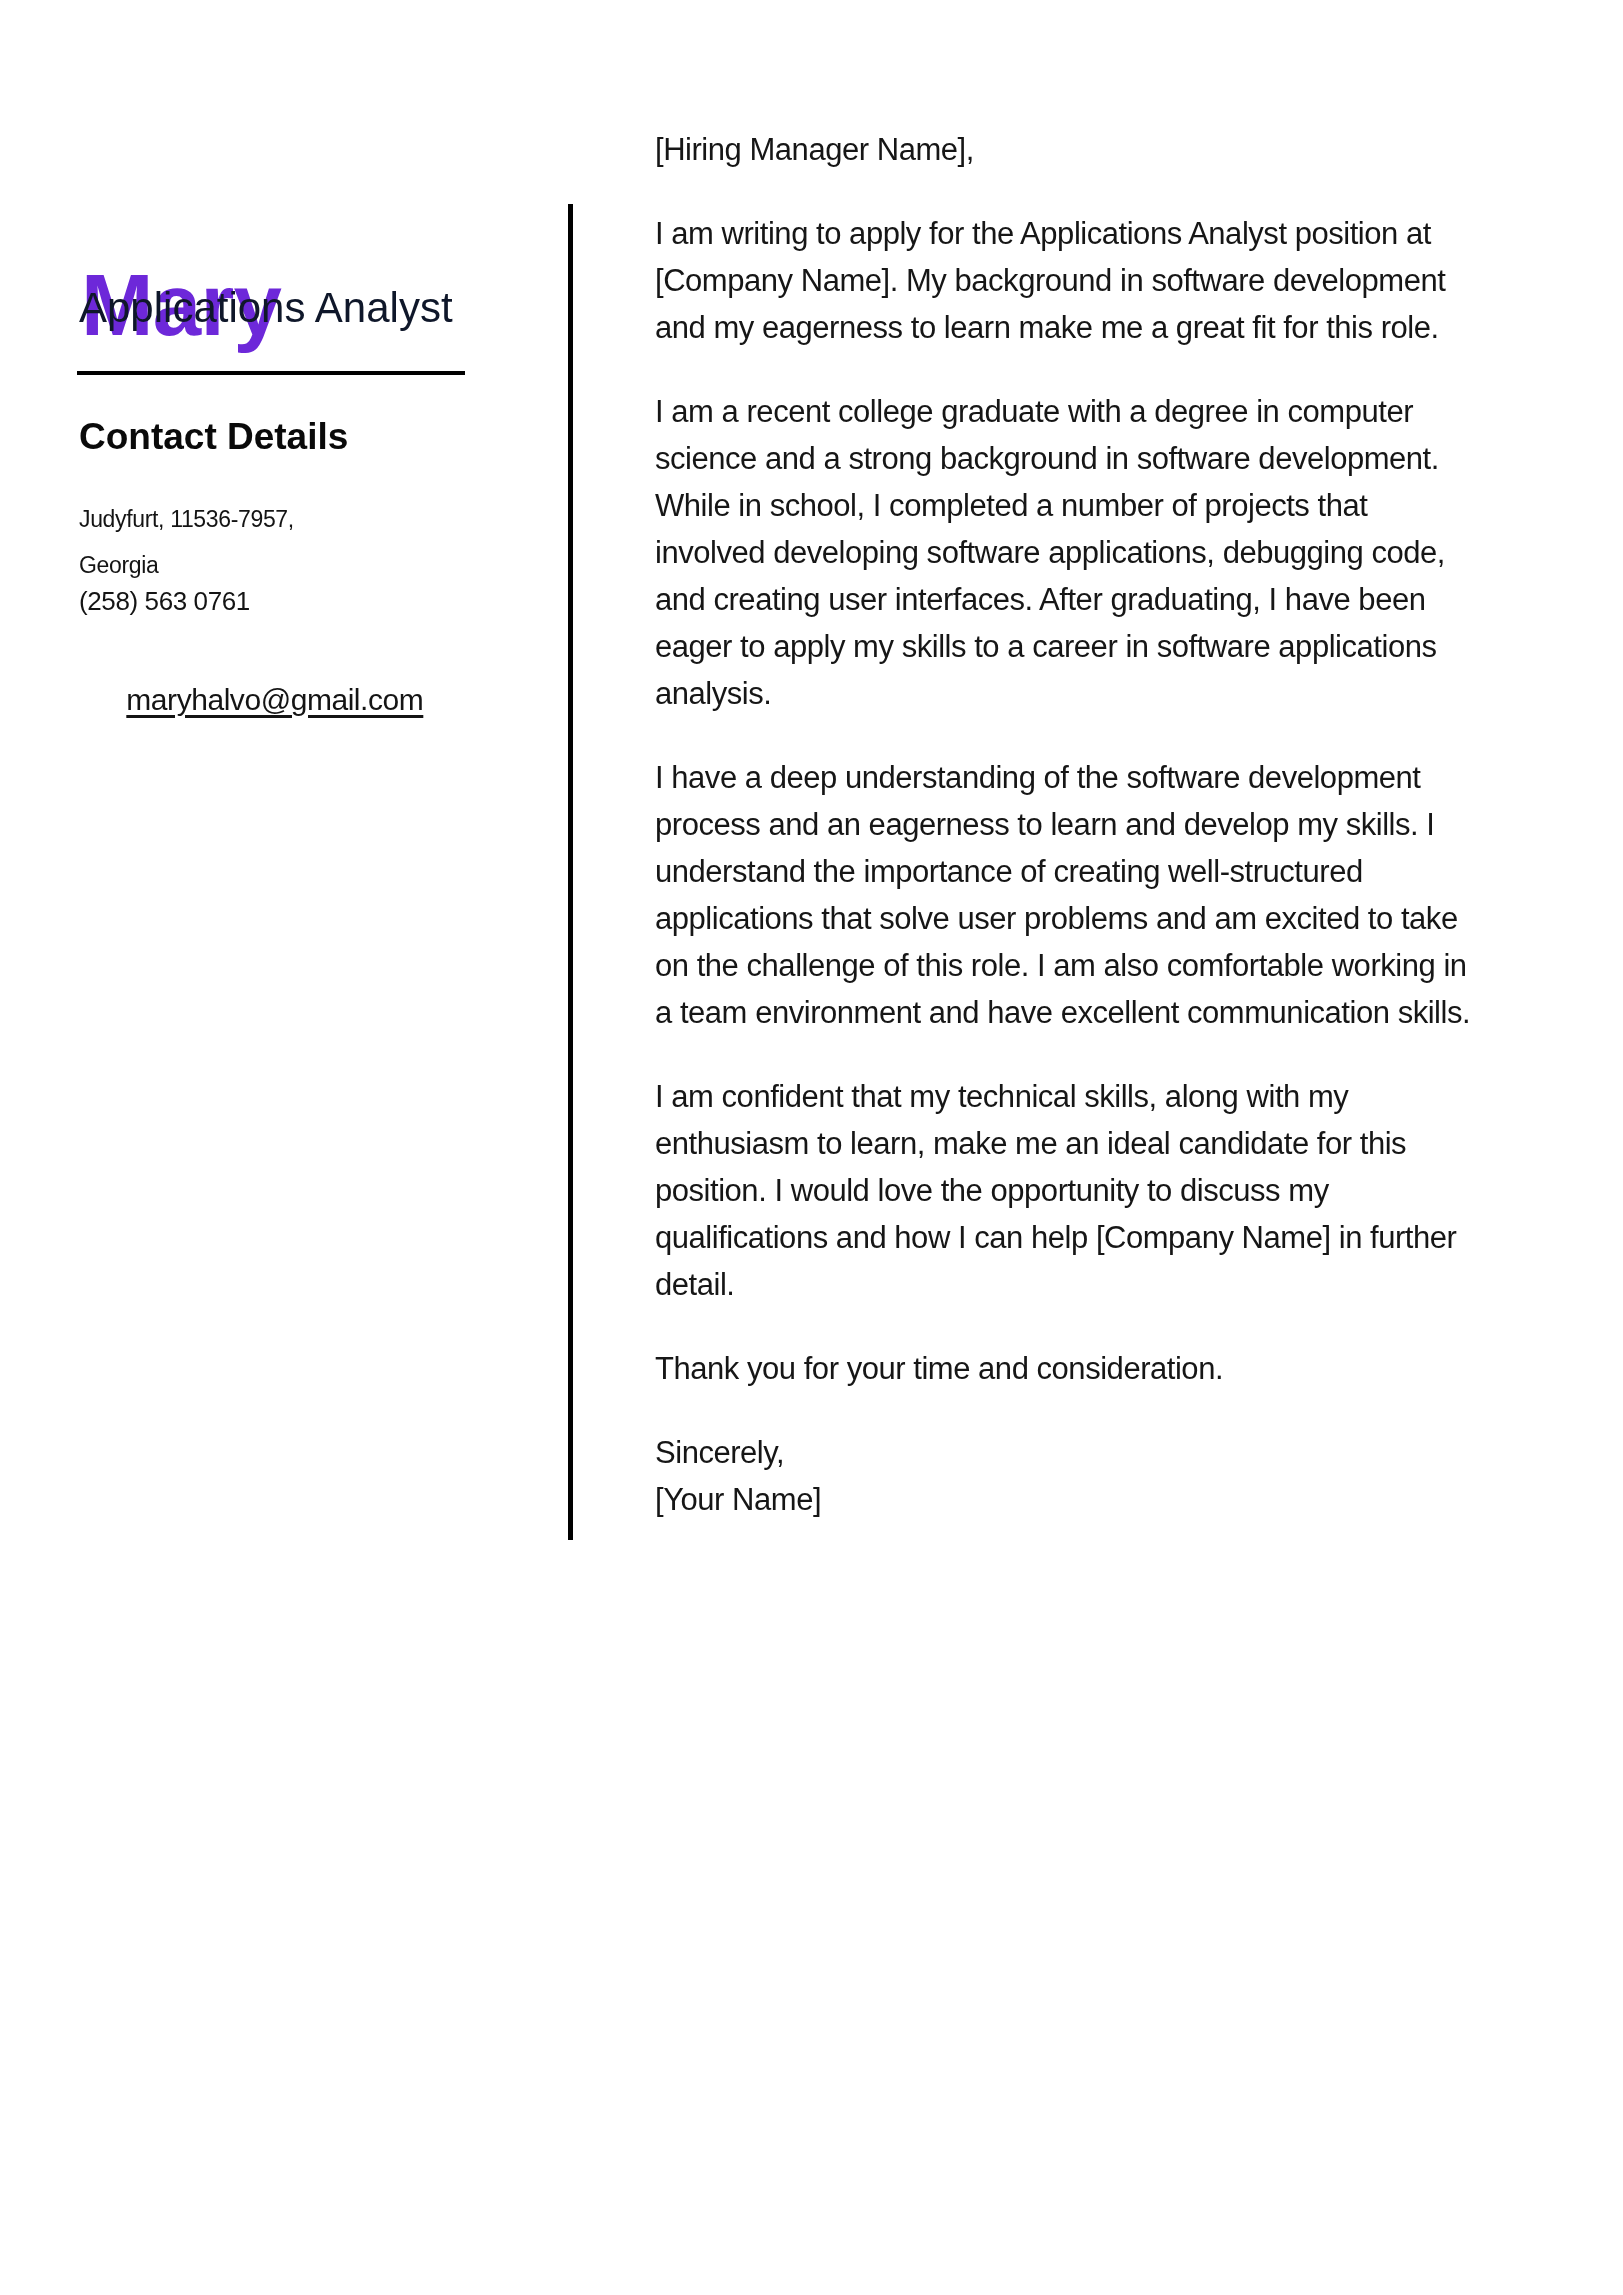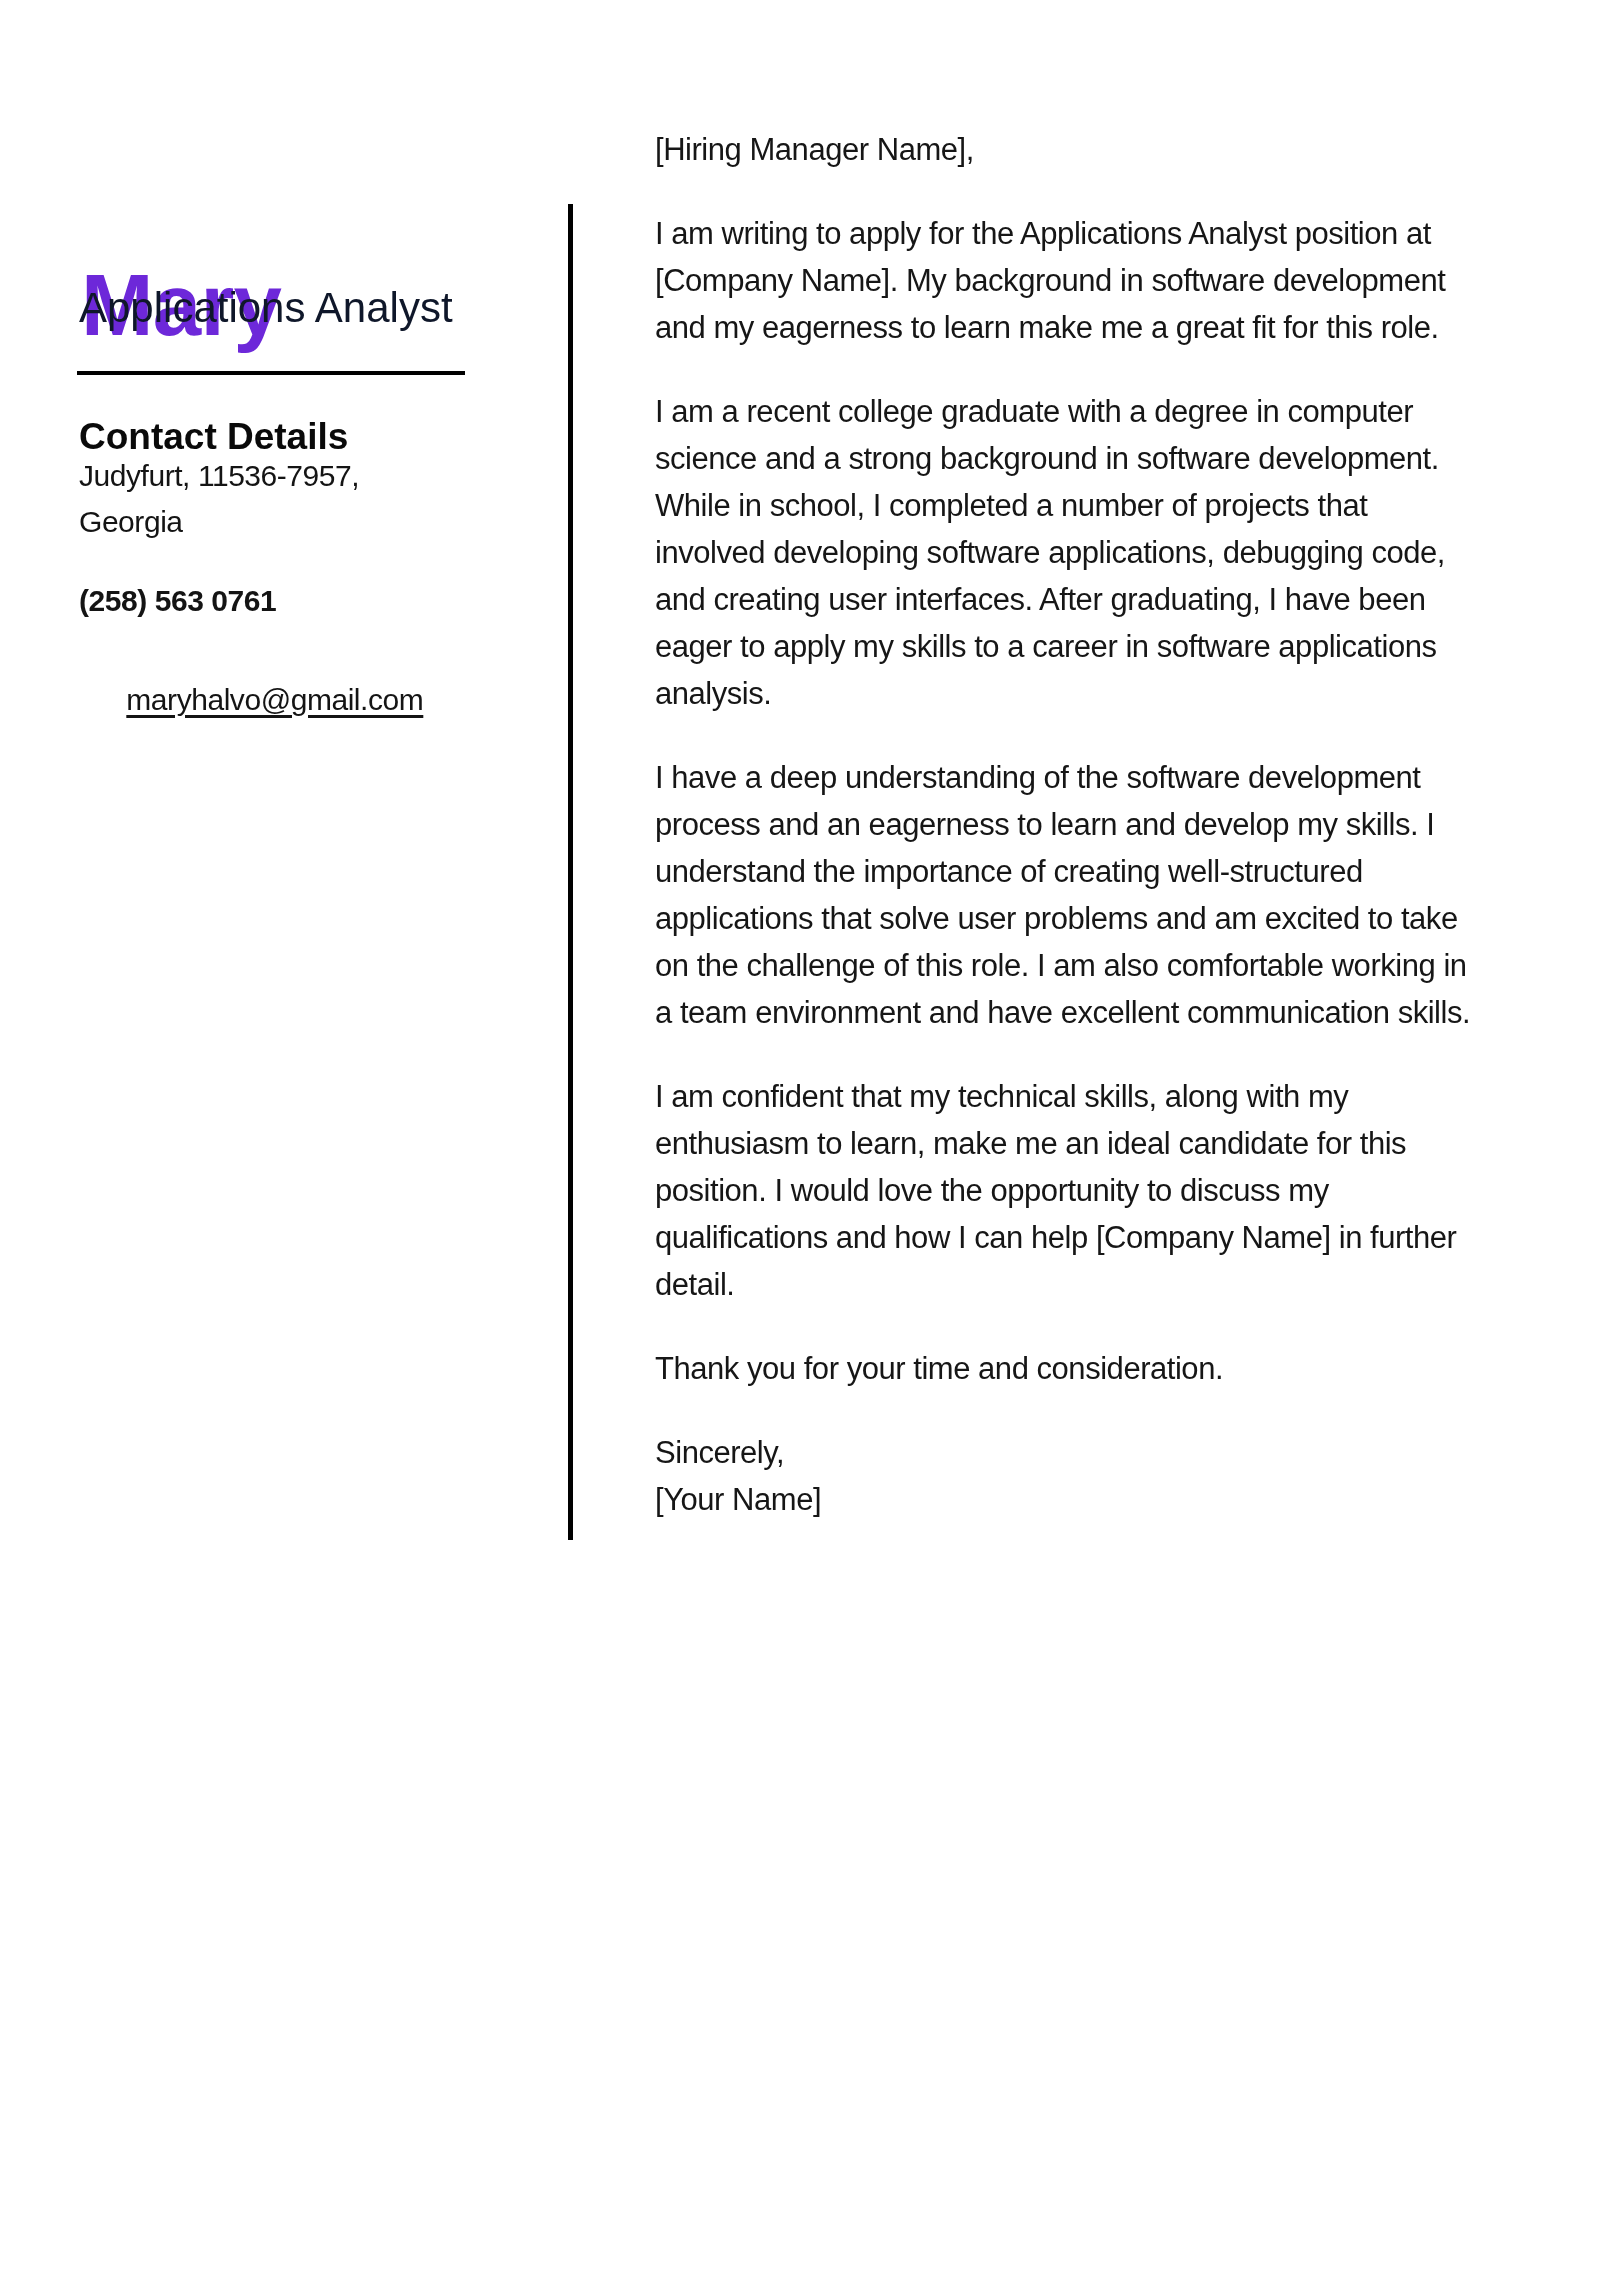--- a/index.html
+++ b/index.html
@@ -35,27 +35,27 @@
     width: 388px; height: 3.9px; background: #000000;
   }
 
   .contact-heading {
     position: absolute; left: 79px; top: 414px;
     font-size: 37px; line-height: 46px; font-weight: 700; color: #0a0a0a;
     white-space: pre;
   }
 
   .contact-address {
-    position: absolute; left: 79px; top: 453px;
-    font-size: 30px; line-height: 46px; font-weight: 400;
+    position: absolute; left: 79px; top: 496px;
+    font-size: 23px; line-height: 46px; font-weight: 400;
     letter-spacing: -0.015em; white-space: pre;
   }
   .contact-phone {
     position: absolute; left: 79px; top: 578px;
-    font-size: 30px; line-height: 46px; font-weight: 700;
+    font-size: 26px; line-height: 46px; font-weight: 400;
     letter-spacing: -0.015em; white-space: pre;
   }
   .contact-email {
     position: absolute; left: 79px; top: 631px;
     font-size: 30px; line-height: 46px; font-weight: 400;
     letter-spacing: -0.015em; white-space: pre;
   }
   .contact-email a {
     color: #141414;
     text-decoration: underline;

